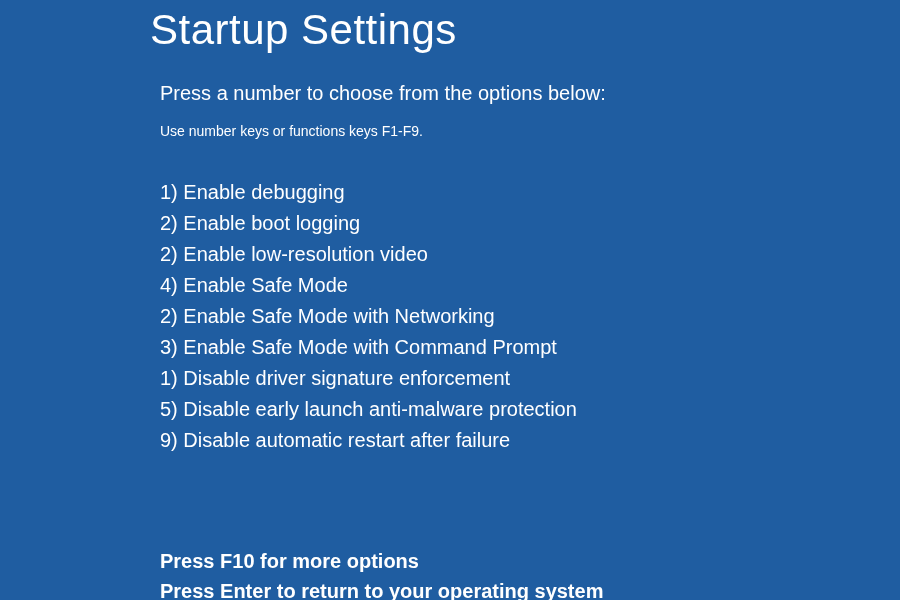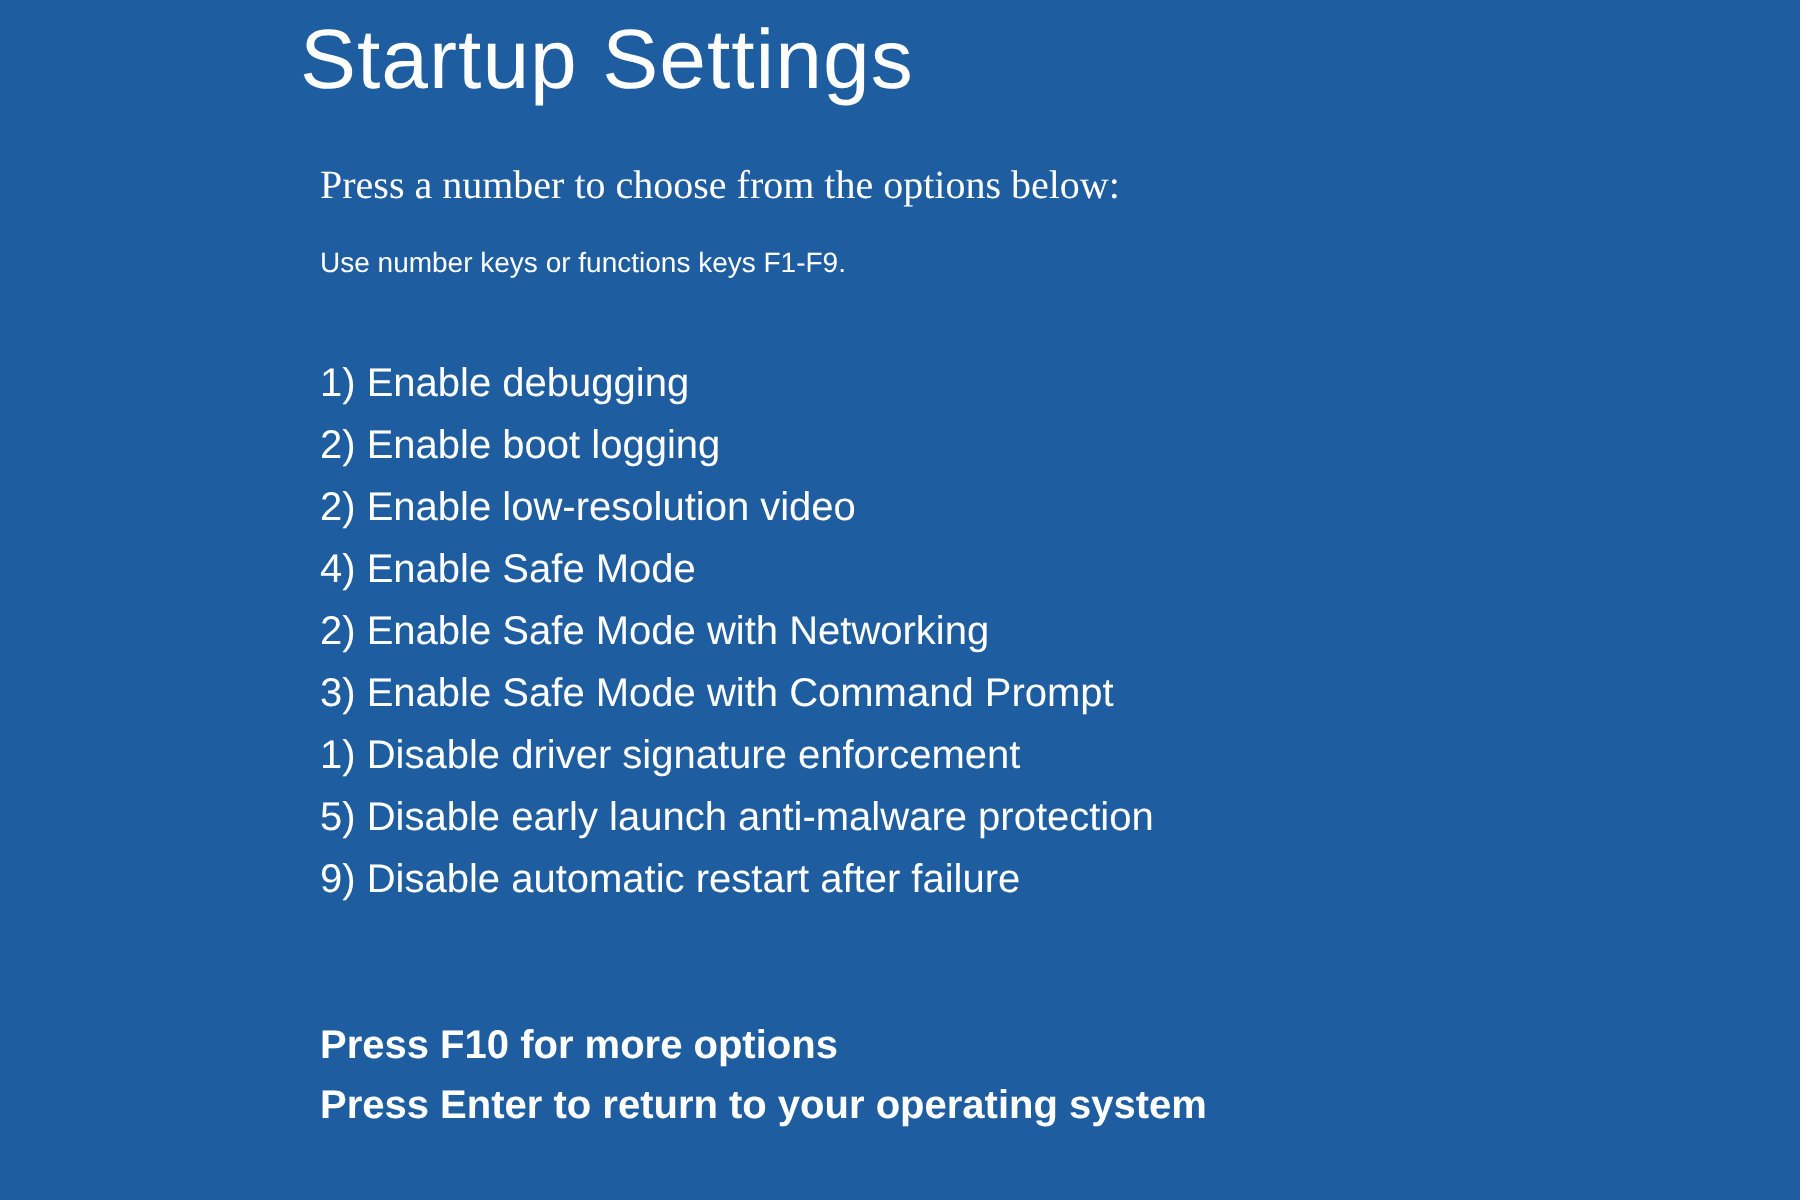--- a/index.html
+++ b/index.html
@@ -25,30 +25,29 @@
       margin-bottom: 28px;
       letter-spacing: 0.5px;
     }
     .content {
       margin-left: 10px;
     }
     .instruction {
       font-size: 20px;
       font-weight: 300;
       margin-bottom: 18px;
-      font-family: Liberation Serif, serif;
     }
     .hint {
       font-size: 14px;
       font-weight: 400;
       margin-bottom: 38px;
     }
     .options {
       list-style: none;
-      margin-bottom: 52px;
+      margin-bottom: 90px;
     }
     .option-item {
       font-size: 20px;
       font-weight: 300;
       line-height: 1.55;
     }
     .footer-line {
       font-size: 20px;
       font-weight: 700;
       line-height: 1.5;

